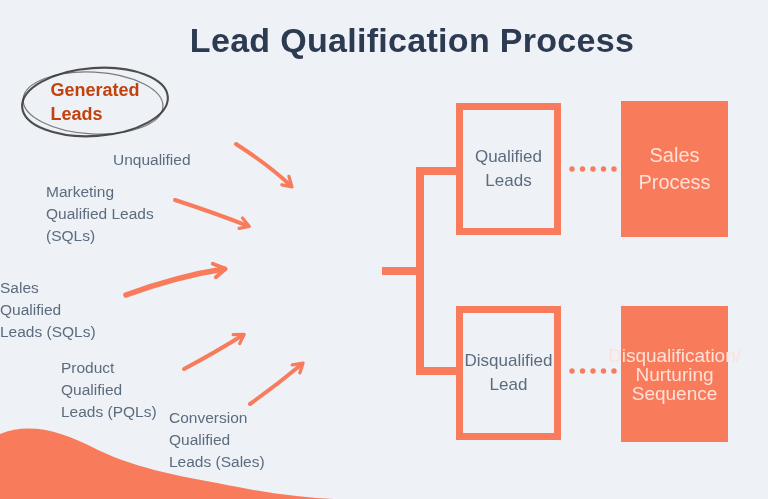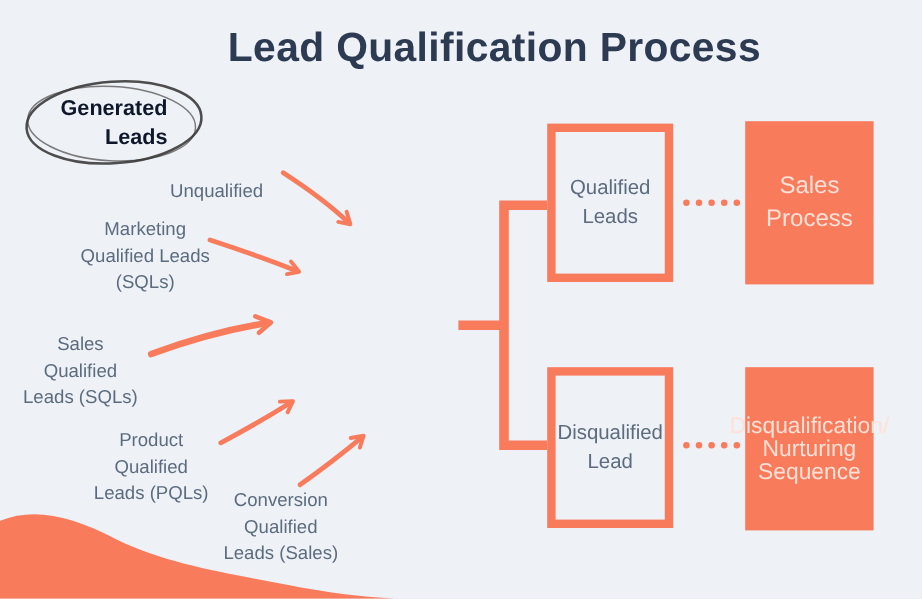--- a/index.html
+++ b/index.html
@@ -23,27 +23,26 @@
     font-size:34px;font-weight:bold;
     color:#2C3A52;
     letter-spacing:0.3px;
   }
   .gen-leads{
     position:absolute;left:18px;top:62px;width:154px;height:80px;
   }
   .gen-leads .gen-text{
     position:absolute;left:0;top:0;width:100%;height:100%;
     display:flex;align-items:center;justify-content:center;
-    text-align:right;
-    font-size:18px;font-weight:bold;color:#0f172a;
+    text-align:left;
+    font-size:18px;font-weight:bold;color:#c2410c;
     line-height:1.35;white-space:pre-line;
   }
   .src-label{
     position:absolute;
-    text-align:center;
     font-size:15.5px;color:#5C6C7E;
     line-height:22px;white-space:pre-line;
   }
   .lbl-unqualified{left:113px;top:149px;width:135px;}
   .lbl-mqls{left:46px;top:181px;width:150px;}
   .lbl-sqls{left:0px;top:277px;width:134px;}
   .lbl-pqls{left:61px;top:357px;width:130px;}
   .lbl-cqls{left:169px;top:407px;width:130px;}
   .outline-box{
     position:absolute;

